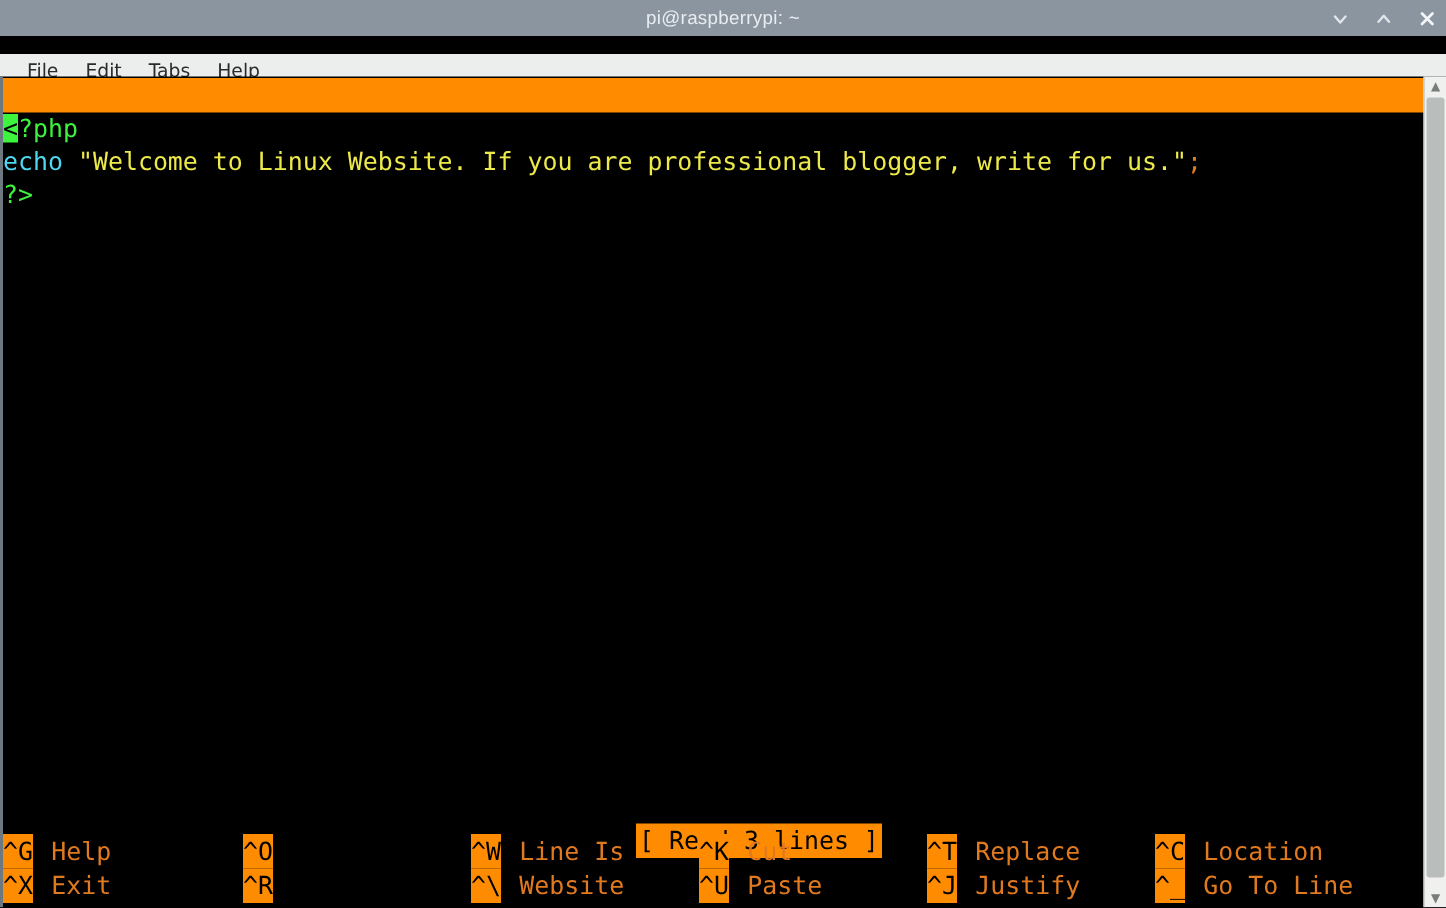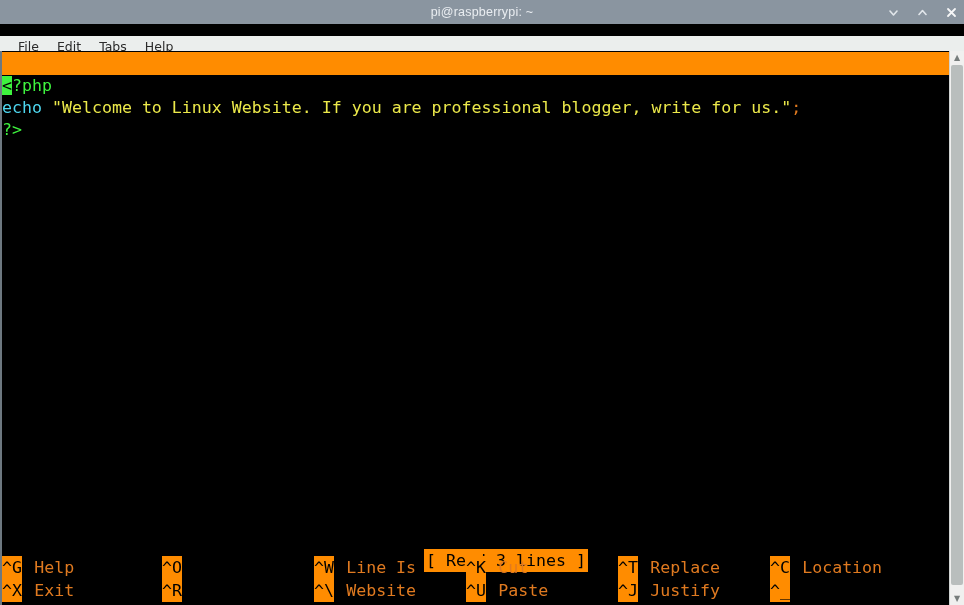--- a/index.html
+++ b/index.html
@@ -302,21 +302,21 @@
         <div class="sc-cell" style="left:616px;"><span class="sc-key">^T</span><span class="sc-label">Replace</span></div>
         <div class="sc-cell" style="left:768px;"><span class="sc-key">^C</span><span class="sc-label">Location</span></div>
       </div>
 
       <div class="sc-row term-line">
         <div class="sc-cell" style="left:0px;"><span class="sc-key">^X</span><span class="sc-label">Exit</span></div>
         <div class="sc-cell" style="left:160px;"><span class="sc-key">^R</span></div>
         <div class="sc-cell" style="left:312px;"><span class="sc-key">^\</span><span class="sc-label">Website</span></div>
         <div class="sc-cell" style="left:464px;"><span class="sc-key">^U</span><span class="sc-label">Paste</span></div>
         <div class="sc-cell" style="left:616px;"><span class="sc-key">^J</span><span class="sc-label">Justify</span></div>
-        <div class="sc-cell" style="left:768px;"><span class="sc-key">^_</span></div>
+        <div class="sc-cell" style="left:768px;"><span class="sc-key">^_</span><span class="sc-label">Go To Line</span></div>
       </div>
 
     </div>
   </div>
 
   <div id="scrollbar">
     <div id="sb-up">
       <span class="arrow-gl">▲</span>
     </div>
     <div id="sb-thumb"></div>

